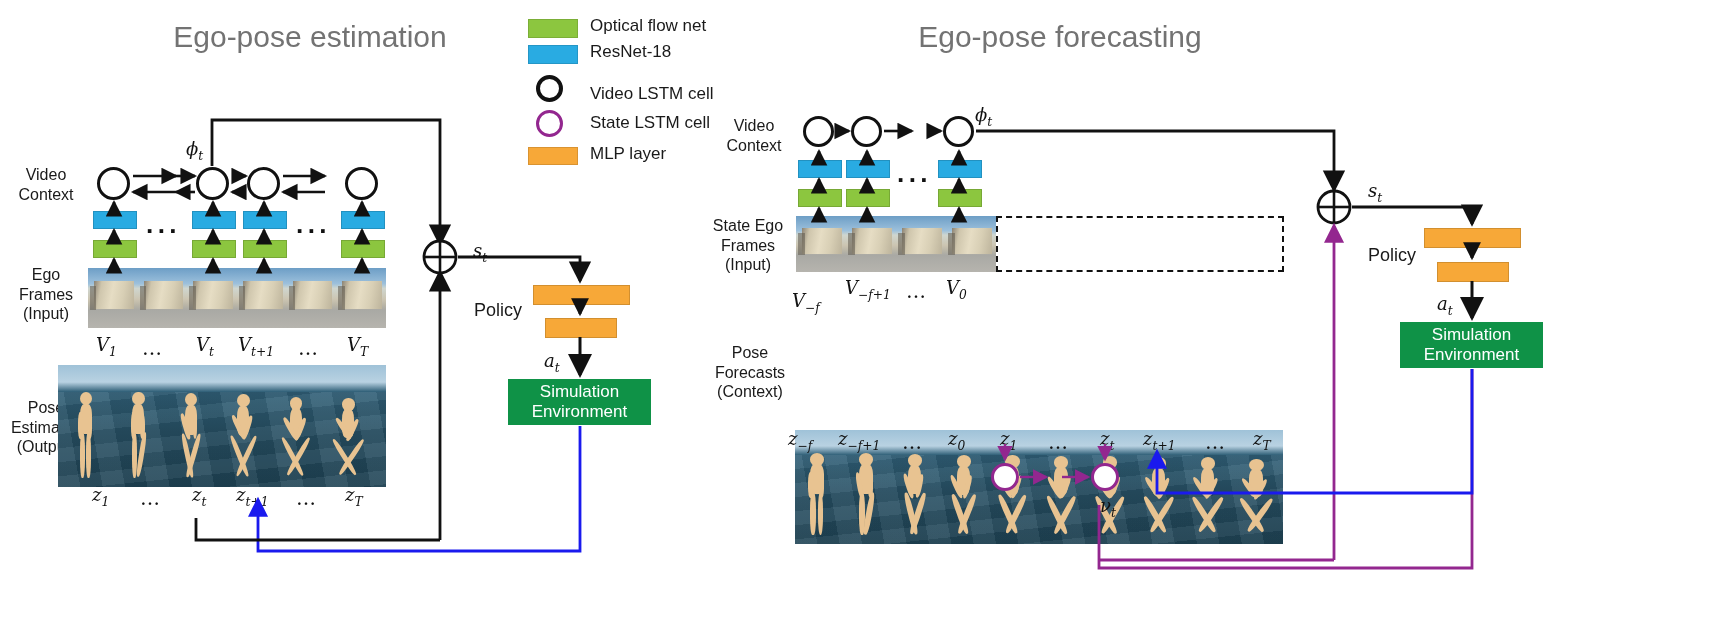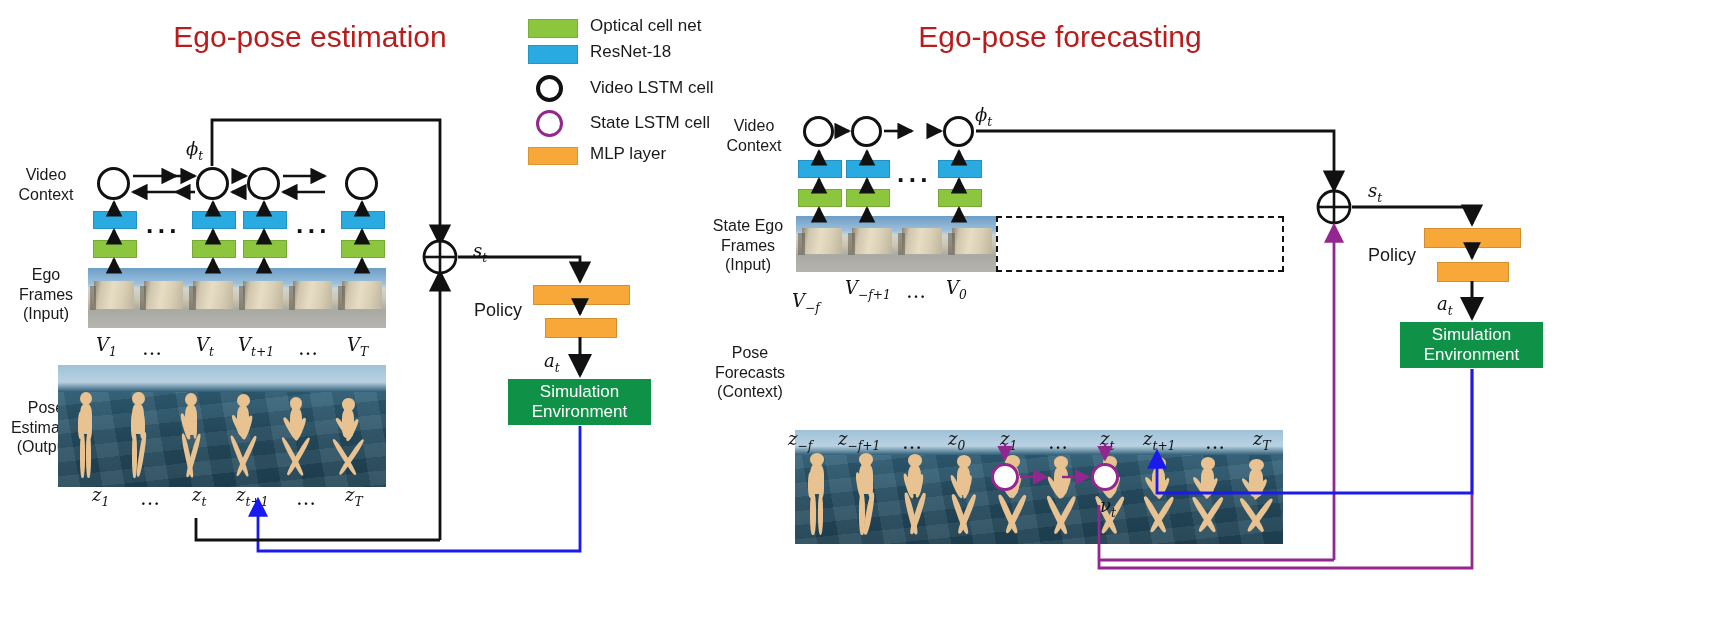--- a/index.html
+++ b/index.html
@@ -1,19 +1,19 @@
 <!DOCTYPE html>
 <html><head>
 <meta charset="utf-8">
 <style>
   html,body{margin:0;padding:0;background:#ffffff;}
   body{width:1724px;height:634px;position:relative;overflow:hidden;
        font-family:"Liberation Sans",sans-serif;color:#000;}
   .abs{position:absolute;}
-  .ttl{font-size:30px;color:#b91c1c;text-align:center;white-space:nowrap;}
+  .ttl{font-size:30px;color:#737373;text-align:center;white-space:nowrap;}
   .lbl{font-size:16px;color:#1a1a1a;text-align:center;line-height:1.22;white-space:pre-line;}
   .math{font-family:"DejaVu Serif",serif;font-style:italic;font-size:18px;color:#111;white-space:nowrap;}
   .math sub{font-style:italic;font-size:0.68em;}
   .dots{font-family:"DejaVu Serif",serif;font-size:20px;letter-spacing:2px;color:#111;}
   .bdots{font-size:26px;letter-spacing:3px;color:#111;font-weight:bold;font-family:"Liberation Sans",sans-serif;}
   .blk{border:1px solid rgba(0,0,0,.15);}
   .resnet{background:#29abe2;}
   .flow{background:#8cc63f;}
   .mlp{background:#f7a838;}
   .simenv{background:#0f9247;color:#fff;display:flex;align-items:center;justify-content:center;
@@ -50,29 +50,29 @@
 </style>
 </head>
 <body>
 
 <div class="abs ttl" style="left:100px;top:20px;width:420px;">Ego-pose estimation</div>
 <div class="abs ttl" style="left:810px;top:20px;width:500px;">Ego-pose forecasting</div>
 
 <div class="abs" style="left:528px;top:16px;">
   <div style="position:relative;height:22px;">
     <div class="abs legbox legflow" style="left:0;top:3px;width:48px;height:17px;background:#8cc63f;"></div>
-    <div class="abs legtxt" style="left:62px;top:0;">Optical cell net</div>
+    <div class="abs legtxt" style="left:62px;top:0;">Optical flow net</div>
   </div>
   <div style="position:relative;height:34px;">
     <div class="abs legbox" style="left:0;top:7px;width:48px;height:17px;background:#29abe2;"></div>
     <div class="abs legtxt" style="left:62px;top:4px;">ResNet-18</div>
   </div>
   <div style="position:relative;height:35px;">
     <div class="abs legcirc" style="left:8px;top:3px;width:27px;height:27px;border:4px solid #111;box-sizing:border-box;"></div>
-    <div class="abs legtxt" style="left:62px;top:6px;">Video LSTM cell</div>
+    <div class="abs legtxt" style="left:62px;top:12px;">Video LSTM cell</div>
   </div>
   <div style="position:relative;height:35px;">
     <div class="abs legcirc" style="left:8px;top:3px;width:27px;height:27px;border:3px solid #93278f;box-sizing:border-box;"></div>
     <div class="abs legtxt" style="left:62px;top:6px;">State LSTM cell</div>
   </div>
   <div style="position:relative;height:30px;">
     <div class="abs legbox" style="left:0;top:5px;width:48px;height:16px;background:#f7a838;"></div>
     <div class="abs legtxt" style="left:62px;top:2px;">MLP layer</div>
   </div>
 </div>

